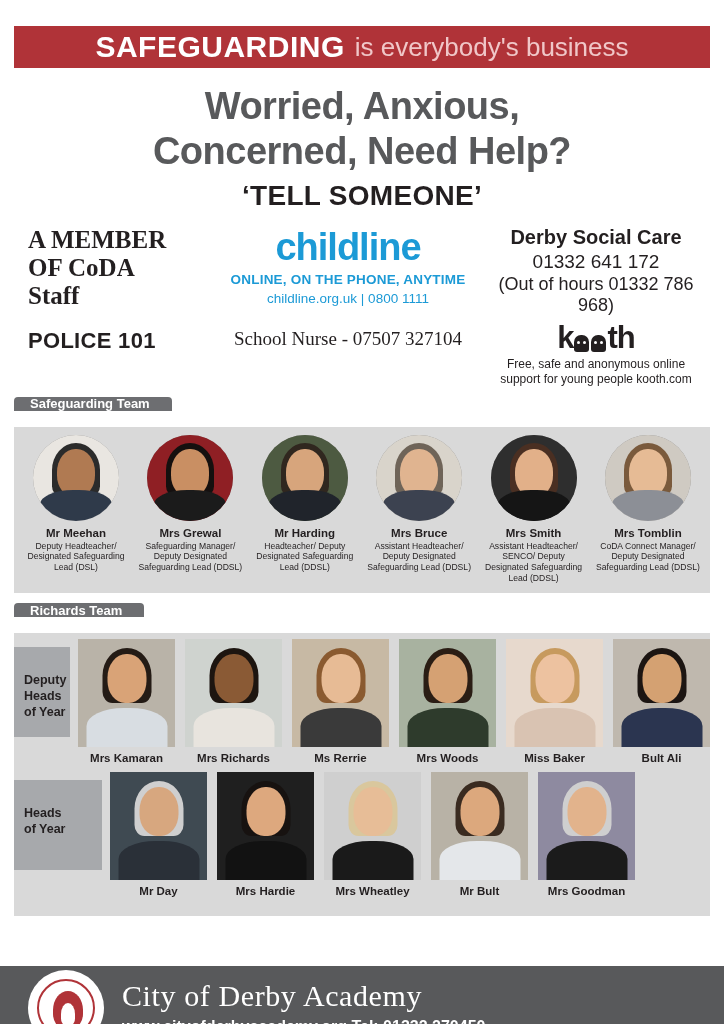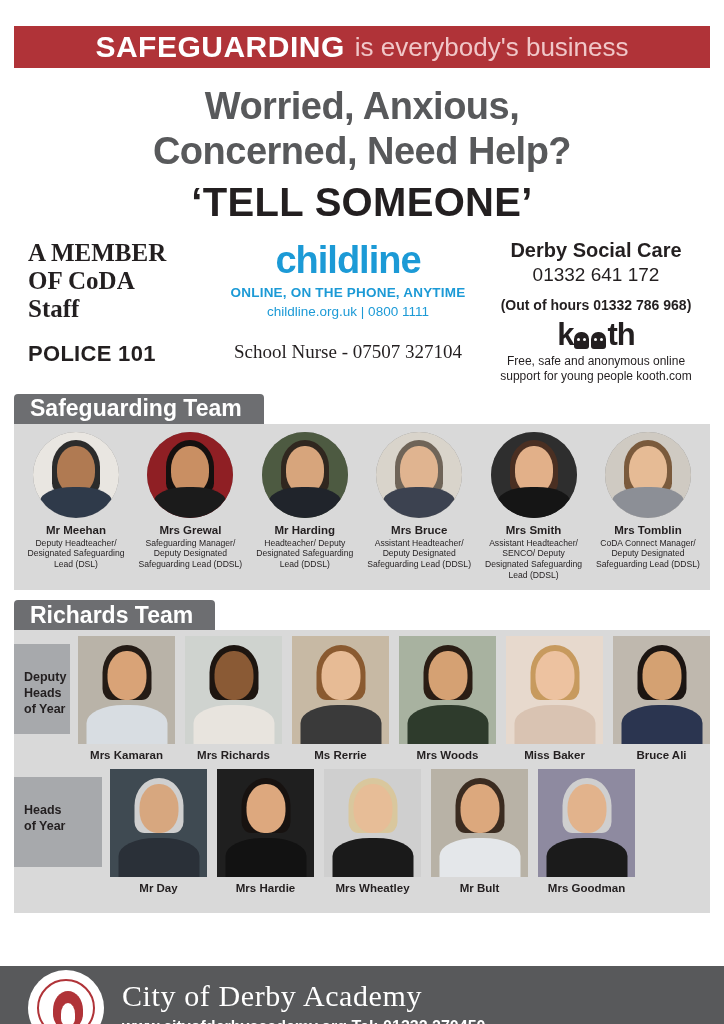--- a/index.html
+++ b/index.html
@@ -45,21 +45,21 @@
     font-weight: bold;
     font-size: 38px;
     line-height: 1.18;
     margin-top: 16px;
     letter-spacing: -.5px;
   }
   .headline-sub {
     text-align: center;
     color: #231f20;
     font-weight: bold;
-    font-size: 40px;
+    font-size: 28px;
     margin-top: 6px;
     letter-spacing: .3px;
   }
 
   
   .contacts {
     display: flex;
     margin-top: 14px;
     align-items: flex-start;
   }
@@ -111,23 +111,22 @@
   .derby-title {
     font-weight: bold;
     font-size: 20px;
     color: #231f20;
   }
   .derby-phone {
     font-size: 19px;
     margin-top: 2px;
   }
   .derby-hours {
-    font-size: 14px;
-    margin-top: 11px;
-    font-weight: bold;
+    font-size: 18px;
+    margin-top: 1px;
   }
   .kooth-logo {
     font-weight: bold;
     font-size: 31px;
     letter-spacing: -1px;
     color: #231f20;
     margin-top: 6px;
     line-height: 1;
     display: inline-flex;
     align-items: flex-end;
@@ -164,25 +163,25 @@
 
   
   .section-head {
     position: relative;
     height: 30px;
     margin-top: 10px;
   }
   .section-head .tab {
     position: absolute;
     left: 0; top: 0;
-    height: 30px;
+    height: 14px;
     background: #6d6e71;
     color: #fff;
     font-weight: bold;
-    font-size: 23px;
+    font-size: 13px;
     display: flex;
     align-items: center;
     padding: 0 22px 0 16px;
     border-radius: 4px 4px 0 0;
   }
 
   .panel {
     background: #d9d9d9;
     padding: 8px 8px 10px 8px;
   }
@@ -501,21 +500,21 @@
   </div>
               <div class="p-name">Miss Baker</div>
             </div>
             <div class="p-card">
               <div class="p-photo">
   <div class="ph-bg" style="background:#bfb8ae"></div>
   <div class="ph-hair" style="width:49px;height:55px;top:9px;background:#1c1512"></div>
   <div class="ph-head" style="width:39px;height:49px;top:15px;background:#d4a172"></div>
   <div class="ph-body" style="width:81px;height:39px;background:#2b3550"></div>
   </div>
-              <div class="p-name">Bruce Ali</div>
+              <div class="p-name">Bult Ali</div>
             </div>
           </div>
         </div>
         <div class="p-spacer"></div>
         <div class="p-row">
           <div class="p-label" style="white-space: pre-line;">Heads
 of Year</div>
           <div class="p-cards">
             <div class="p-card">
               <div class="p-photo">

